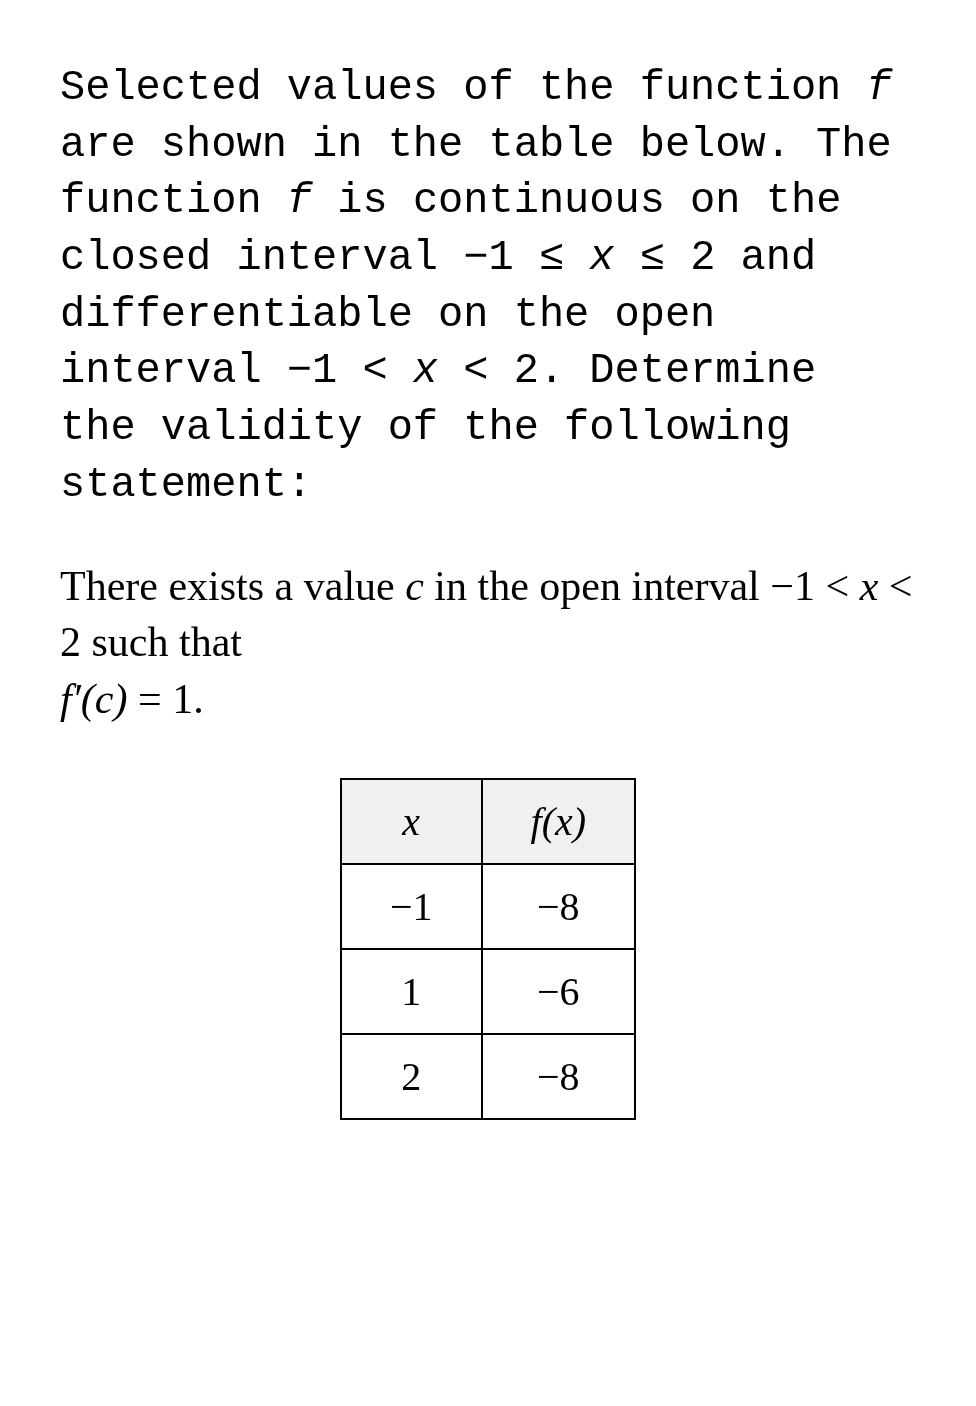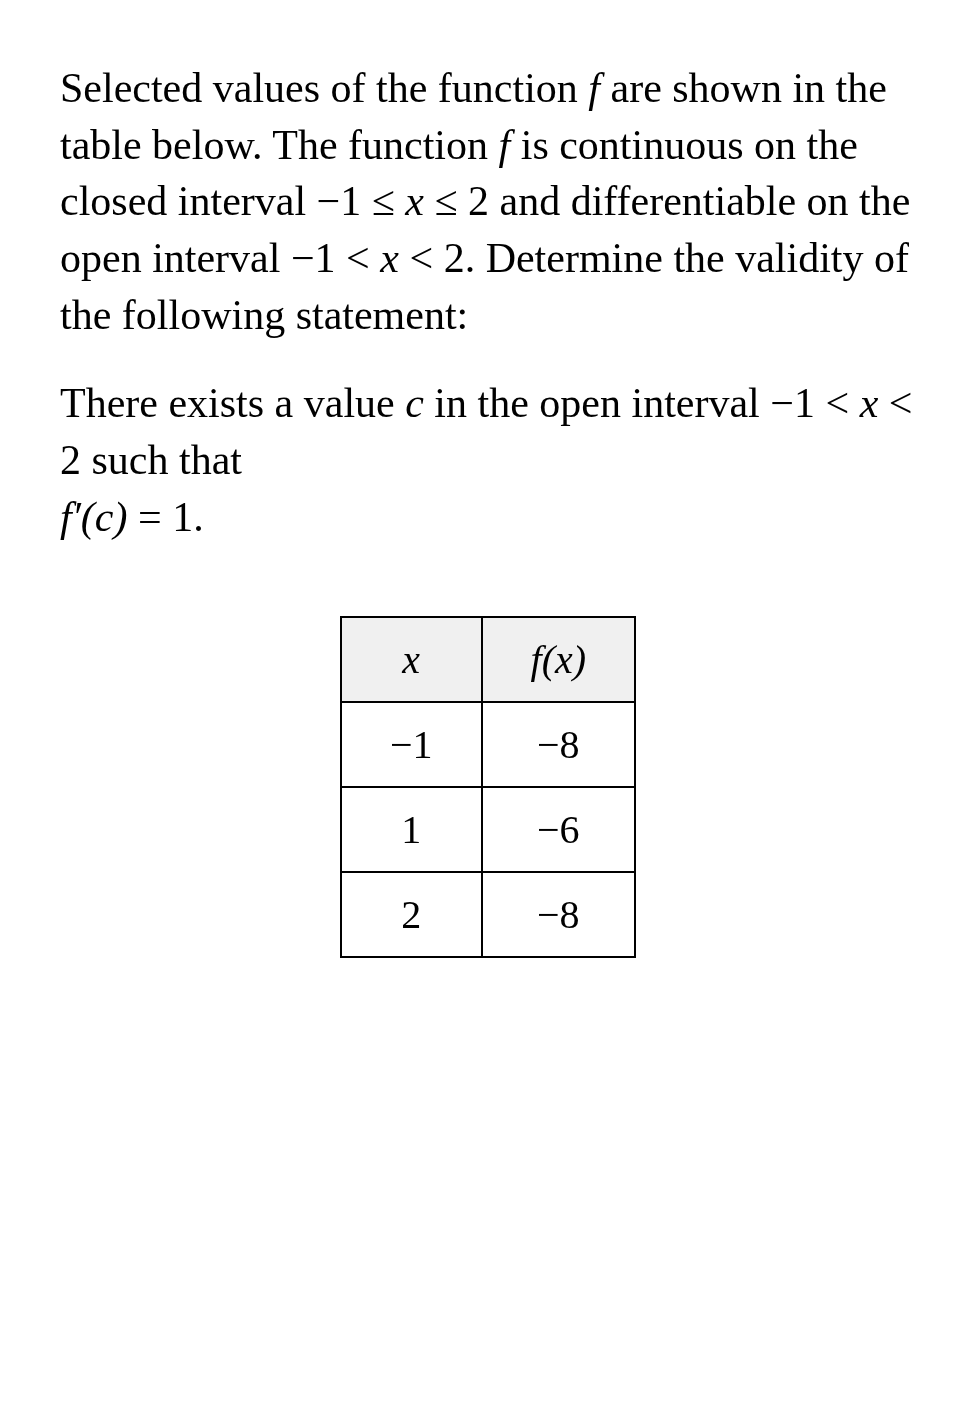--- a/index.html
+++ b/index.html
@@ -17,27 +17,28 @@
       color: #000000;
     }
 
     .content-wrapper {
       max-width: 860px;
     }
 
     .problem-text {
       font-size: 42px;
       line-height: 1.35;
-      margin-bottom: 32px;
+      margin-bottom: 44px;
+      font-family: Liberation Mono, monospace;
     }
 
     .statement-text {
       font-size: 42px;
       line-height: 1.35;
-      margin-bottom: 70px;
+      margin-bottom: 50px;
     }
 
     .italic {
       font-style: italic;
     }
 
     .math-inline {
       font-style: italic;
     }
 

